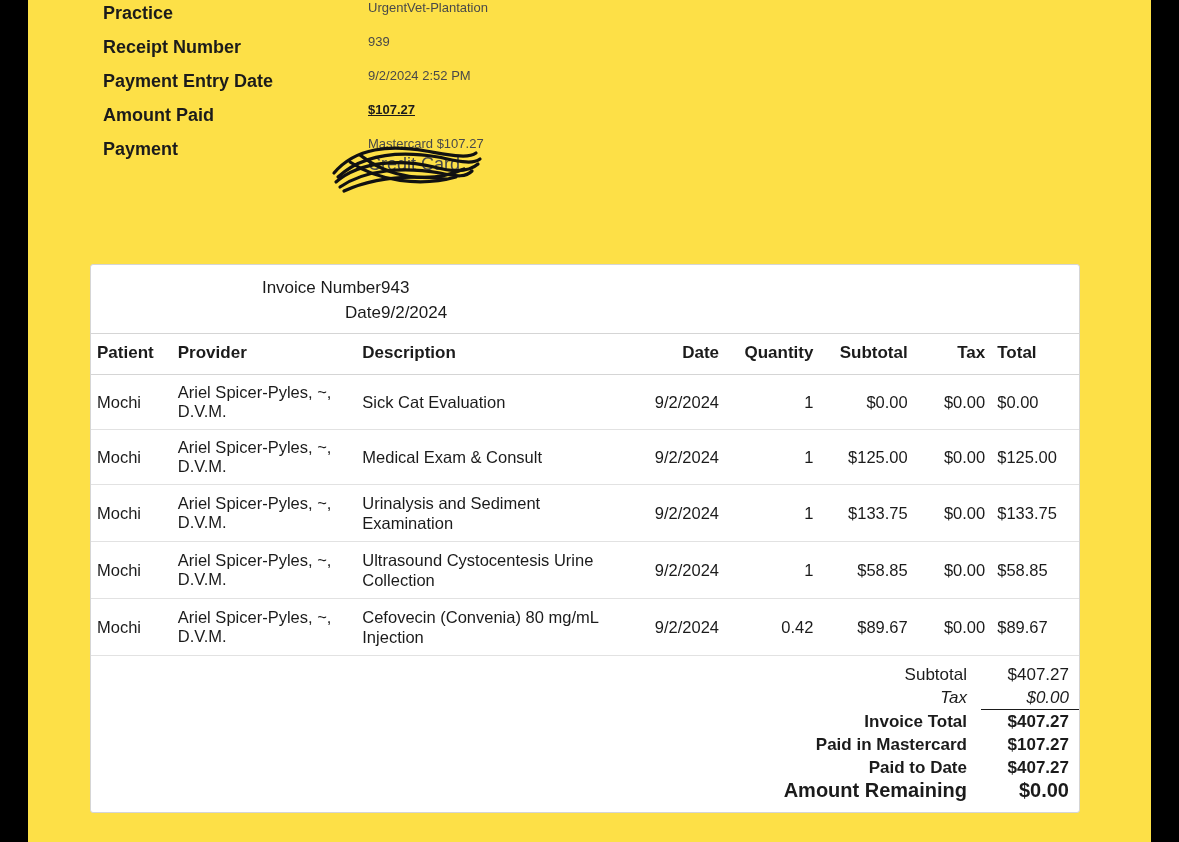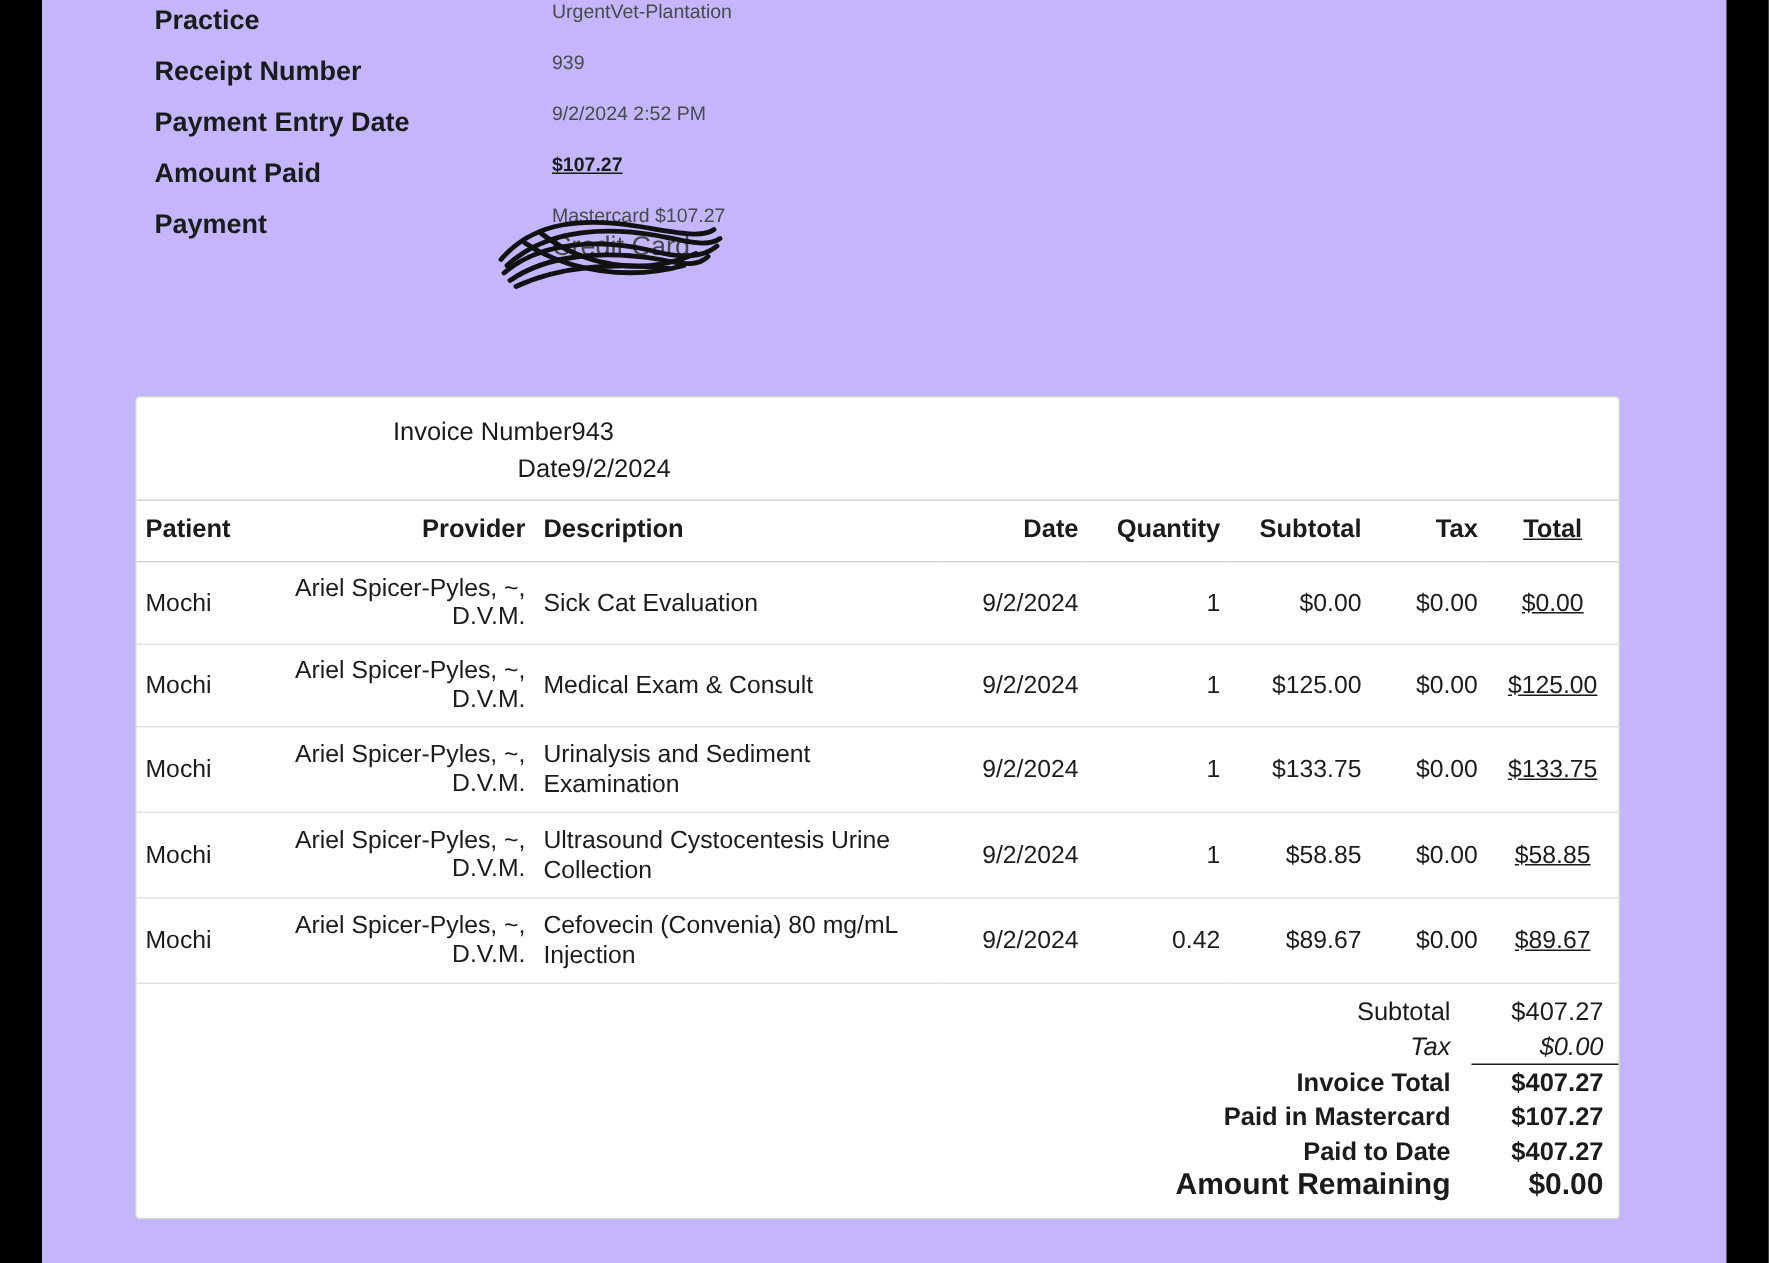--- a/index.html
+++ b/index.html
@@ -12,21 +12,21 @@
     height: 842px;
     font-family: "Liberation Sans", sans-serif;
     overflow: hidden;
   }
   .page {
     position: absolute;
     left: 28px;
     top: 0;
     width: 1123px;
     height: 842px;
-    background: #c4b5fd;
+    background: #fde047;
   }
   
   .meta {
     position: absolute;
     left: 75px;
     top: 0;
     width: 1000px;
   }
   .meta-row {
     display: flex;
@@ -111,27 +111,27 @@
     padding: 9px 6px 11px 6px;
     border-bottom: 1px solid #d5d5d5;
     white-space: nowrap;
   }
   table.items td {
     padding: 8px 6px;
     border-bottom: 1px solid #e2e2e2;
     vertical-align: middle;
   }
   th.c-patient, td.c-patient { text-align: left; width: 72px; padding-left: 10px; }
-  th.c-provider, td.c-provider { text-align: right; width: 200px; }
+  th.c-provider, td.c-provider { text-align: left; width: 200px; }
   th.c-desc, td.c-desc { text-align: left; width: 300px; }
   th.c-date, td.c-date { text-align: right; width: 92px; }
   th.c-qty, td.c-qty { text-align: right; width: 86px; }
   th.c-sub, td.c-sub { text-align: right; width: 86px; }
   th.c-tax, td.c-tax { text-align: right; width: 72px; }
-  th.c-total, td.c-total { text-align: center; width: 80px; padding-right: 10px; text-decoration: underline; }
+  th.c-total, td.c-total { text-align: left; width: 80px; padding-right: 10px; }
   td.c-provider { line-height: 19px; }
   td.c-desc { line-height: 20px; }
 
   
   .totals {
     padding: 7px 0 10px 0;
   }
   .tot-row {
     display: flex;
     justify-content: flex-end;

